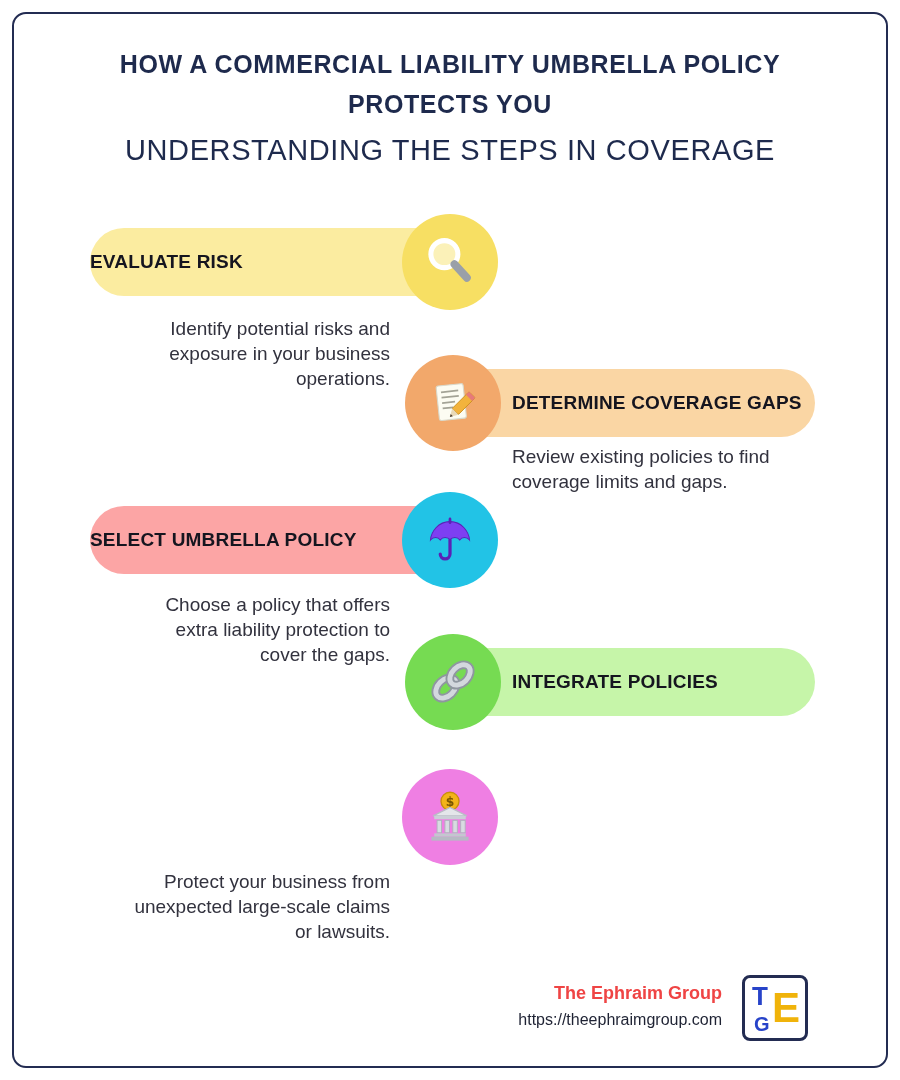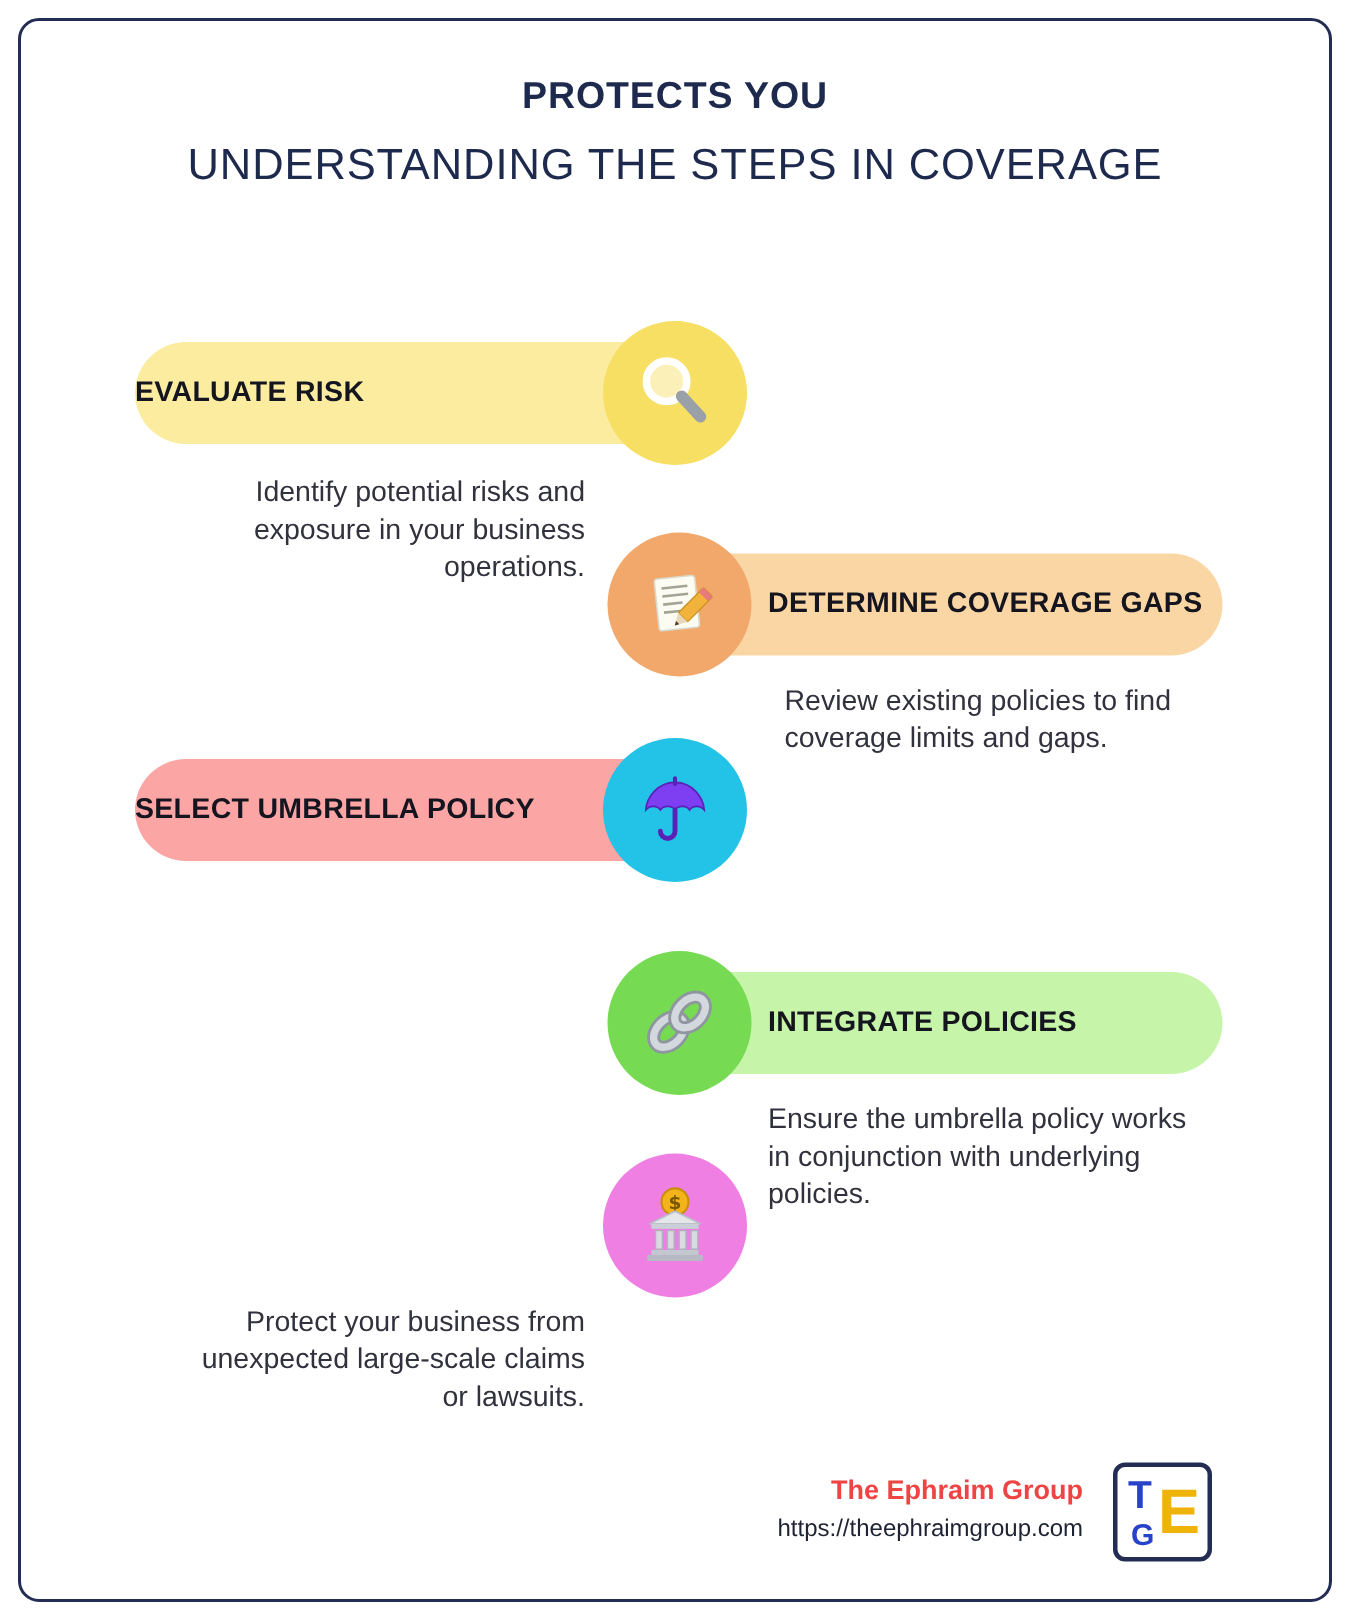--- a/index.html
+++ b/index.html
@@ -30,21 +30,21 @@
   .desc { position:absolute; font-size:19px; line-height:25px; color:#32323E; z-index:1; }
   .desc.ralign { text-align:right; }
 
   
   .p1 { left:76px;  top:214px; width:380px; }
   .c1 { left:388px; top:200px; }
   .d1 { left:114px; top:302px; width:262px; }
 
   .c2 { left:391px; top:341px; }
   .p2 { left:440px; top:355px; width:361px; }
-  .d2 { left:498px; top:441px; width:290px;margin-left:11px; }
+  .d2 { left:498px; top:430px; width:290px; }
 
   .p3 { left:76px;  top:492px; width:380px; }
   .c3 { left:388px; top:478px; }
   .d3 { left:114px; top:578px; width:262px; }
 
   .c4 { left:391px; top:620px; }
   .p4 { left:440px; top:634px; width:361px; }
   .d4 { left:498px; top:720px; width:290px; }
 
   .p5 { left:76px;  top:769px; width:380px; }
@@ -63,20 +63,21 @@
   .logo .lt { left:7px; top:5px; font-size:26px; }
   .logo .le { right:5px; top:9px; font-size:42px; }
   .logo .lg { left:9px; bottom:4px; font-size:20px; }
 </style>
 </head>
 <body>
 
 <div class="page" style="border-color: rgb(35, 44, 82);">
 
   <div class="header">
+    <div class="title" style="color: rgb(30, 42, 77);">HOW A COMMERCIAL LIABILITY UMBRELLA POLICY</div>
     <div class="title" style="color: rgb(30, 42, 77);">PROTECTS YOU</div>
     <div class="subtitle" style="color: rgb(30, 42, 77);">UNDERSTANDING THE STEPS IN COVERAGE</div>
   </div>
 
   <div class="pill left p1" style="background-color: rgb(251, 236, 160);">
     <span class="label">EVALUATE RISK</span>
   </div>
   <div class="circle c1" style="background-color: rgb(247, 223, 99);">
     <span>
       <svg width="54" height="54" viewBox="0 0 48 48">
@@ -116,37 +117,37 @@
   </div>
   <div class="circle c3" style="background-color: rgb(34, 195, 230);">
     <span>
       <svg width="52" height="52" viewBox="0 0 48 48">
         <path d="M24 7 C13 7 6.5 16.5 6 24 C8.5 21 13 21 15 24 C17 21 22 21 24 24 C26 21 31 21 33 24 C35 21 39.5 21 42 24 C41.5 16.5 35 7 24 7 Z" fill="#7E3FF2" stroke="#5B21B6" stroke-width="1"></path>
         <line x1="24" y1="4.5" x2="24" y2="8" stroke="#5B21B6" stroke-width="2.5" stroke-linecap="round"></line>
         <path d="M24 24 L24 37 a4.5 4.5 0 0 1 -9 0" stroke="#5B21B6" stroke-width="3" fill="none" stroke-linecap="round"></path>
       </svg>
     </span>
   </div>
+  <div class="desc ralign d3">Choose a policy that offers extra liability protection to cover the gaps.</div>
 
   <div class="circle c4" style="background-color: rgb(118, 219, 82);">
     <span>
       <svg width="52" height="52" viewBox="0 0 48 48">
         <g fill="none">
           <ellipse cx="17.5" cy="29.5" rx="11" ry="7.5" transform="rotate(-45 17.5 29.5)" stroke="#8F96A0" stroke-width="8"></ellipse>
           <ellipse cx="17.5" cy="29.5" rx="11" ry="7.5" transform="rotate(-45 17.5 29.5)" stroke="#D3D8DE" stroke-width="4.5"></ellipse>
           <ellipse cx="30.5" cy="17.5" rx="11" ry="7.5" transform="rotate(-45 30.5 17.5)" stroke="#8F96A0" stroke-width="8"></ellipse>
           <ellipse cx="30.5" cy="17.5" rx="11" ry="7.5" transform="rotate(-45 30.5 17.5)" stroke="#D3D8DE" stroke-width="4.5"></ellipse>
         </g>
       </svg>
     </span>
   </div>
   <div class="pill right p4" style="background-color: rgb(198, 245, 169);">
     <span class="label">INTEGRATE POLICIES</span>
   </div>
-  <div class="desc d4">Ensure the umbrella policy works in conjunction with underlying policies.</div>
 
   <div class="circle c5" style="background-color: rgb(239, 127, 227);">
     <span>
       <svg width="54" height="54" viewBox="0 0 48 48">
         <circle cx="24" cy="10" r="8" fill="#F3B31A" stroke="#C98F0B" stroke-width="1.2"></circle>
         <text x="24" y="14" text-anchor="middle" font-size="11" font-weight="bold" fill="#7A5600" style="font-family:'DejaVu Sans', sans-serif;">$</text>
         <polygon points="9,23 24,15.5 39,23" fill="#E4E6EA" stroke="#B9BDC6" stroke-width="1"></polygon>
         <rect x="10" y="23" width="28" height="3" fill="#CBCFD7"></rect>
         <rect x="12.5" y="27" width="4" height="11" fill="#D8DBE1" stroke="#AEB3BC" stroke-width="0.8"></rect>
         <rect x="19.5" y="27" width="4" height="11" fill="#D8DBE1" stroke="#AEB3BC" stroke-width="0.8"></rect>

